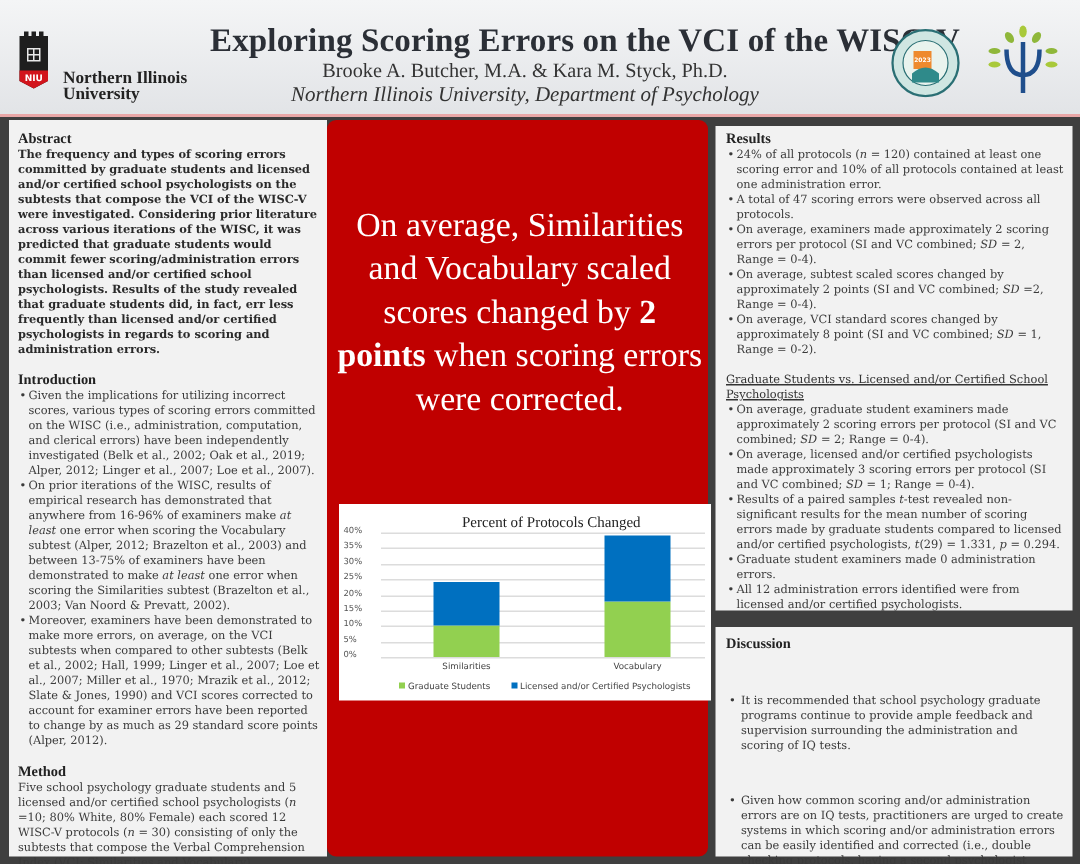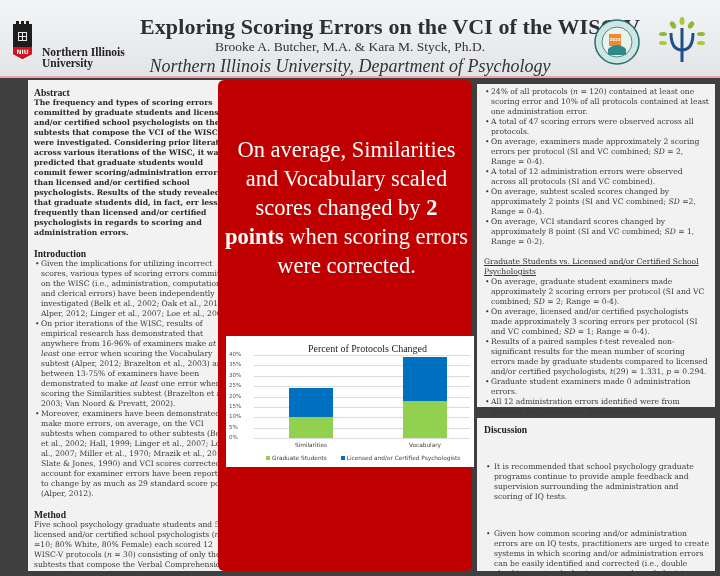--- a/index.html
+++ b/index.html
@@ -26,28 +26,28 @@
     position: absolute; left: 140px; top: 14px; width: 420px; text-align: center;
     font-family: "Liberation Serif", serif; font-weight: bold; font-size: 22px; color: #2b2f36;
     letter-spacing: 0.1px; white-space: nowrap;
   }
   .authors {
     position: absolute; left: 140px; top: 39px; width: 420px; text-align: center;
     font-family: "Liberation Serif", serif; font-size: 13.5px; color: #333;
   }
   .affil {
     position: absolute; left: 140px; top: 56px; width: 420px; text-align: center;
-    font-family: "Liberation Serif", serif; font-style: italic; font-size: 18px; color: #333;
+    font-family: "Liberation Serif", serif; font-style: italic; font-size: 14px; color: #333;
   }
   .logo-rh { position: absolute; left: 594px; top: 19px; width: 46px; height: 46px; }
   .logo-psi { position: absolute; left: 654px; top: 16px; width: 56px; height: 50px; }
 
   .panel-left {
     position: absolute; left: 6px; top: 80px; width: 212px; height: 491px; background: #f2f2f2;
-    padding: 7px 4px 0 6px; font-size: 7.6px; line-height: 10px; margin-left: 22px;
+    padding: 7px 4px 0 6px; font-size: 7.6px; line-height: 10px;
   }
   .panel-left .abs-body { font-weight: bold; color: #2a2a2a; }
   h3 {
     font-family: "Liberation Serif", serif; font-weight: bold; font-size: 9.6px; line-height: 11px;
     color: #222; margin-bottom: 0px;
   }
   .sec { margin-bottom: 10px; }
   ul { list-style: none; }
   li { position: relative; padding-left: 7px; color: #3a3a3a; }
   li::before { content: "•"; position: absolute; left: 1px; top: 0; }
@@ -191,25 +191,25 @@
         <div class="xlabel" style="left: 159px; top: 106px;">Vocabulary</div>
       </div>
     <div class="legend">
       <span class="item"><span class="sw" style="background:#92d050"></span><span>Graduate Students</span></span>
       <span class="item"><span class="sw" style="background:#0070c0"></span><span>Licensed and/or Certified Psychologists</span></span>
     </div>
   </div>
 </div>
 
 <div class="results">
+  <h3>Results</h3>
   <ul>
     <li><span>24% of all protocols (</span><i>n</i><span> = 120) contained at least one scoring error and 10% of all protocols contained at least one administration error.</span></li>
     <li><span>A total of 47 scoring errors were observed across all protocols.</span></li>
     <li><span>On average, examiners made approximately 2 scoring errors per protocol (SI and VC combined; </span><i>SD</i><span> = 2, Range = 0-4).</span></li>
-    <li><span>A total of 12 administration errors were observed across all protocols (SI and VC combined).</span></li>
     <li><span>On average, subtest scaled scores changed by approximately 2 points (SI and VC combined; </span><i>SD</i><span> =2, Range = 0-4).</span></li>
     <li><span>On average, VCI standard scores changed by approximately 8 point (SI and VC combined; </span><i>SD</i><span> = 1, Range = 0-2).</span></li>
   </ul>
   <div class="u">Graduate Students vs. Licensed and/or Certified School Psychologists</div>
   <ul>
     <li><span>On average, graduate student examiners made approximately 2 scoring errors per protocol (SI and VC combined; </span><i>SD</i><span> = 2; Range = 0-4).</span></li>
     <li><span>On average, licensed and/or certified psychologists made approximately 3 scoring errors per protocol (SI and VC combined; </span><i>SD</i><span> = 1; Range = 0-4).</span></li>
     <li><span>Results of a paired samples </span><i>t</i><span>-test revealed non-significant results for the mean number of scoring errors made by graduate students compared to licensed and/or certified psychologists, </span><i>t</i><span>(29) = 1.331, </span><i>p</i><span> = 0.294.</span></li>
     <li><span>Graduate student examiners made 0 administration errors.</span></li>
     <li><span>All 12 administration errors identified were from licensed and/or certified psychologists.</span></li>

